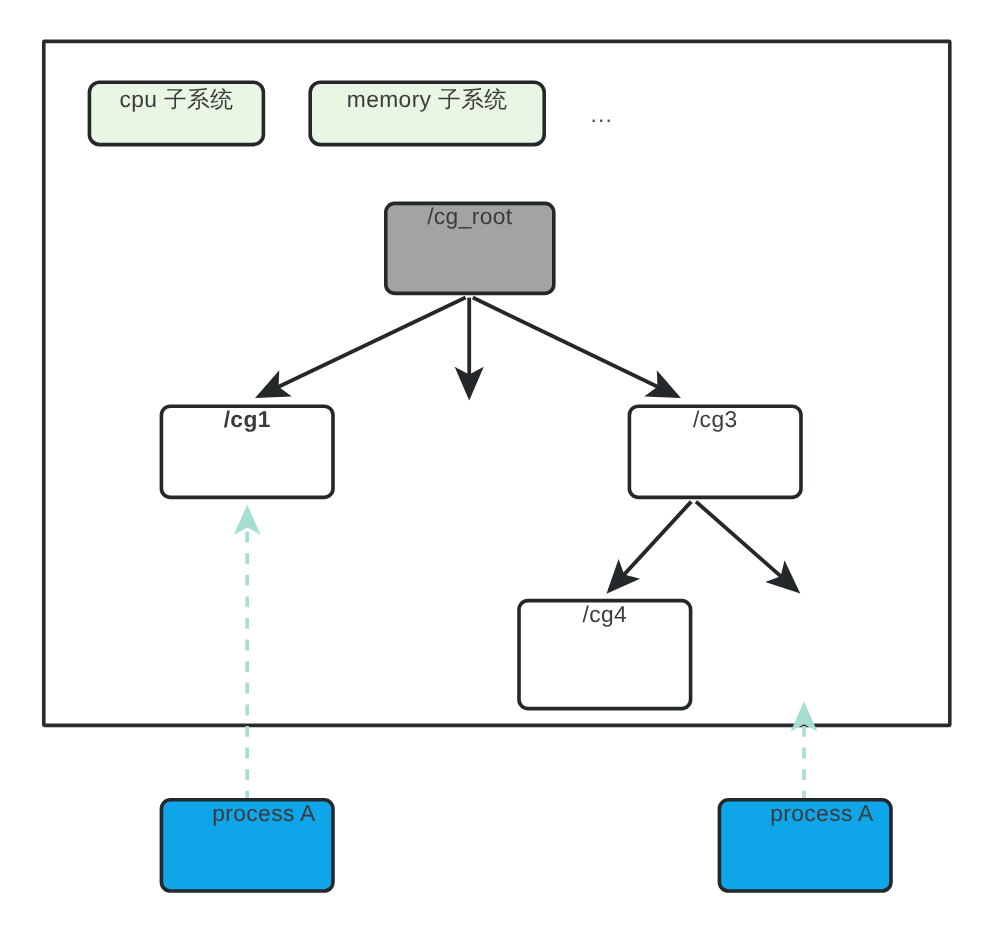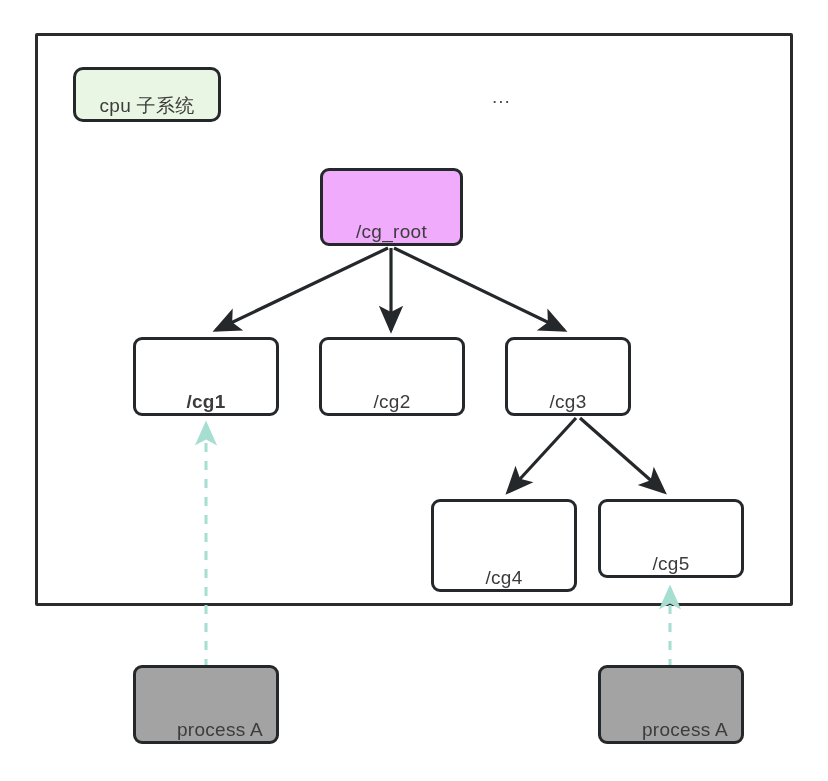--- a/index.html
+++ b/index.html
@@ -35,42 +35,42 @@
     border-radius: 2px;
     box-sizing: border-box;
     background: transparent;
   }
   .node {
     position: absolute;
     box-sizing: border-box;
     border: 3px solid #25282b;
     border-radius: 9px;
     display: flex;
-    align-items: flex-end;
+    align-items: flex-start;
     justify-content: center;
     color: #3c3c3c;
     font-size: 19px;
     letter-spacing: 0.3px;
     z-index: 3;
     background: #ffffff;
   }
   .node.subsys {
     background: #e9f6e3;
     border-radius: 10px;
     font-size: 19px;
   }
   .node.root {
-    background: #f0abfc;
+    background: #a3a3a3;
     border-radius: 9px;
   }
   .node.cgroup {
     background: #ffffff;
   }
   .node.process {
-    background: #a3a3a3;
+    background: #0ea5e9;
     border-radius: 9px;
     padding-left: 28px;
   }
   .ellipsis {
     position: absolute;
     color: #4a4a4a;
     font-size: 19px;
     letter-spacing: 1px;
     z-index: 3;
     user-select: none;
@@ -105,47 +105,44 @@
 
     <line x1="206" y1="668" x2="206" y2="424" stroke="#a7ded2" stroke-width="3" stroke-dasharray="9 9" marker-end="url(#dashArrow)"></line>
 
     <line x1="670" y1="668" x2="670" y2="588" stroke="#a7ded2" stroke-width="3" stroke-dasharray="9 9" marker-end="url(#dashArrow)"></line>
   </svg>
 
   <div class="node subsys" style="left:73px; top:67px; width:148px; height:55px;">
     <span>cpu 子系统</span>
   </div>
 
+  <div class="node subsys" style="left:257px; top:67px; width:198px; height:55px;">
+    <span>memory 子系统</span>
+  </div>
 
   <div class="ellipsis" style="left:492px; top:86px;">...</div>
 
 
   <div class="node root" style="left:320px; top:168px; width:143px; height:78px;">
     <span>/cg_root</span>
   </div>
 
   <div class="node cgroup" style="left:133px; top:337px; width:146px; height:79px;font-weight:bold;">
     <span>/cg1</span>
   </div>
 
-  <div class="node cgroup" style="left:319px; top:337px; width:146px; height:79px;">
-    <span>/cg2</span>
-  </div>
 
-  <div class="node cgroup" style="left:505px; top:337px; width:126px; height:79px;">
+  <div class="node cgroup" style="left:523px; top:337px; width:146px; height:79px;">
     <span>/cg3</span>
   </div>
 
   <div class="node cgroup" style="left:431px; top:499px; width:146px; height:93px;">
     <span>/cg4</span>
   </div>
 
-  <div class="node cgroup" style="left:598px; top:499px; width:146px; height:79px;">
-    <span>/cg5</span>
-  </div>
 
   <div class="node process" style="left:133px; top:665px; width:146px; height:79px;">
     <span>process A</span>
   </div>
 
   <div class="node process" style="left:598px; top:665px; width:146px; height:79px;">
     <span>process A</span>
   </div>
 
 </div>

